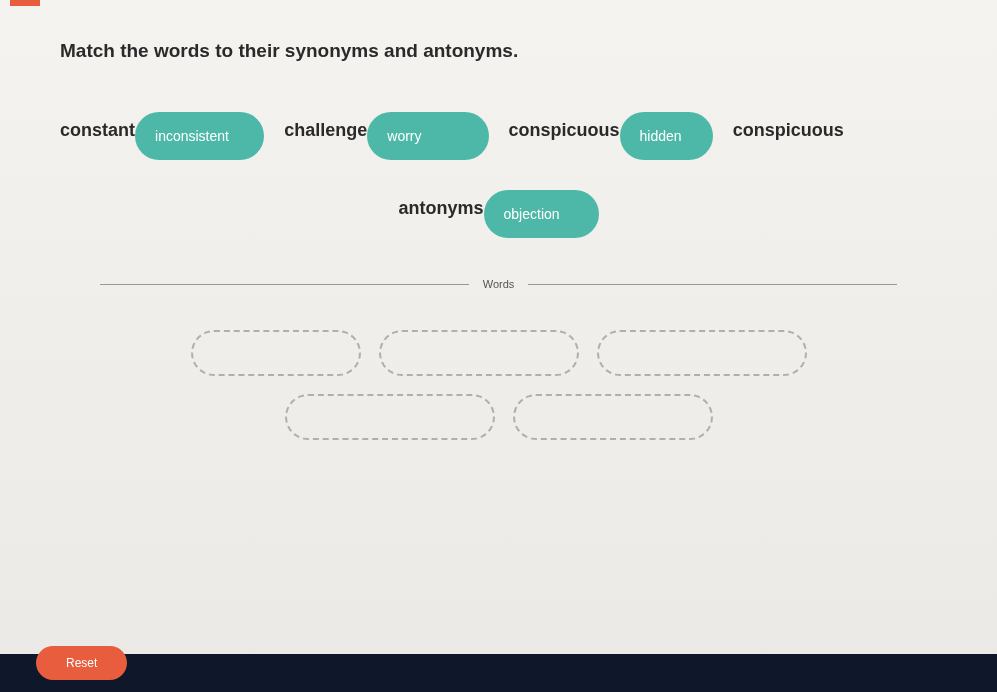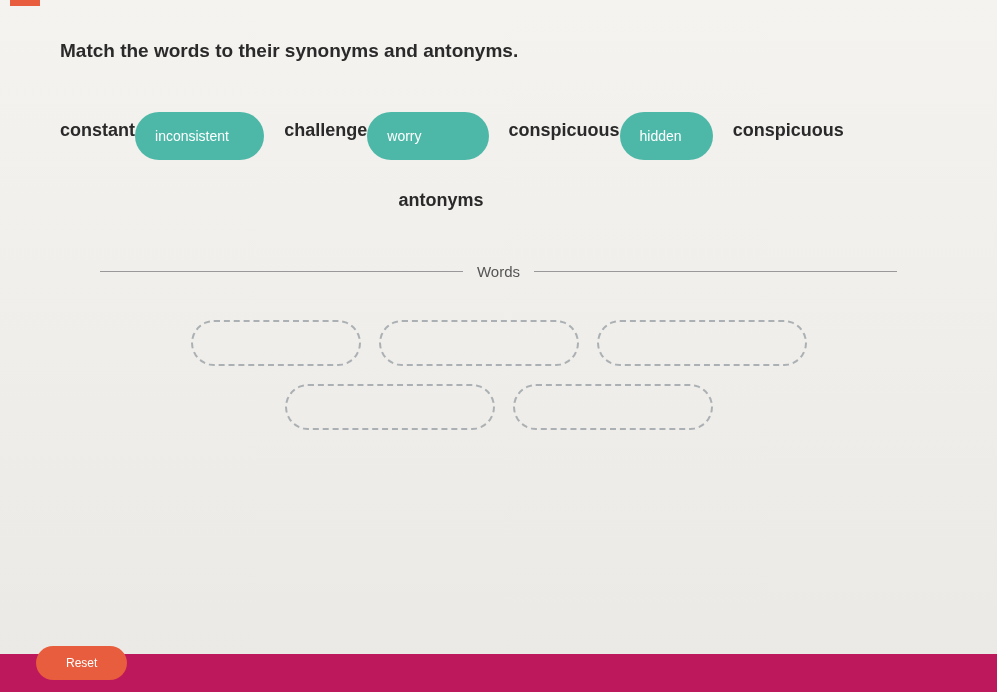--- a/index.html
+++ b/index.html
@@ -67,21 +67,21 @@
       align-items: center;
       margin: 40px 0 40px 0;
       padding: 0 40px;
     }
     .divider-line {
       flex: 1;
       height: 1px;
       background: #999;
     }
     .divider-label {
-      font-size: 15px;
+      font-size: 11px;
       color: #555;
       padding: 0 14px;
     }
     .word-bank {
       display: flex;
       flex-wrap: wrap;
       justify-content: center;
       gap: 18px;
       padding: 0 40px;
     }
@@ -96,21 +96,21 @@
     }
     .word-slot.large {
       width: 210px;
     }
     .footer-bar {
       position: absolute;
       bottom: 0;
       left: 0;
       right: 0;
       height: 38px;
-      background: #be185d;
+      background: #0f172a;
       display: flex;
       align-items: center;
       padding-left: 36px;
     }
     .reset-btn {
       background: #e85d3d;
       color: #fff;
       border: none;
       border-radius: 999px;
       padding: 10px 30px;
@@ -150,20 +150,21 @@
       <div class="pill">hidden</div>
     </div>
     <div class="match-pair">
       <div class="target-word">conspicuous</div>
     </div>
   </div>
 
   <div class="second-row">
     <div class="match-pair">
       <div class="target-word">antonyms</div>
+      <div class="pill">objection</div>
     </div>
   </div>
 
   <div class="divider-wrap">
     <div class="divider-line"></div>
     <div class="divider-label">Words</div>
     <div class="divider-line"></div>
   </div>
 
   <div class="word-bank">

